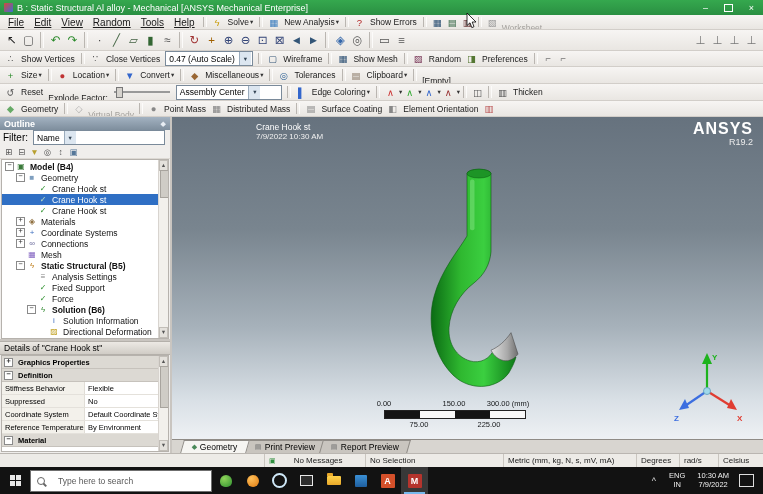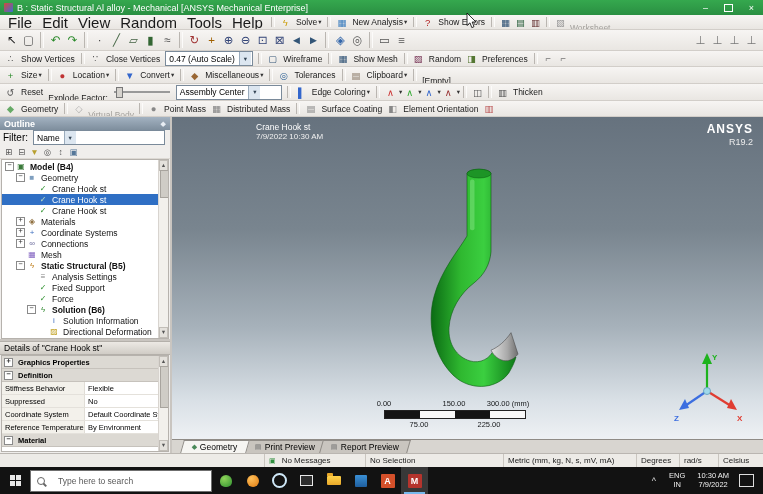--- a/index.html
+++ b/index.html
@@ -15,21 +15,21 @@
   .wc{width:23px;display:flex;align-items:center;justify-content:center;font-size:9px;color:#fff;}
   .wc-max-box{width:7px;height:6px;border:1px solid #fff;}
 
   
   .toolbar{display:flex;align-items:center;padding:0 3px;background:linear-gradient(#f7f5f3,#e9e6e2);
            border-bottom:1px solid #d2cec9;flex:none;white-space:nowrap;overflow:hidden;}
   .menubar{height:14px;}
   .row-main{height:20px;}
   .row-sm{height:15px;}
   .row-md{height:16px;}
-  .menu-item{padding:0 5px;font-size:15px;color:#1a1a1a;text-decoration:underline;}
+  .menu-item{padding:0 5px;font-size:10px;color:#1a1a1a;text-decoration:underline;}
   .tb-btn{display:inline-flex;align-items:center;padding:0 3px;font-size:8.5px;color:#1a1a1a;}
   .tb-btn .caret,.mini-caret{font-size:6.5px;color:#333;margin-left:1px;}
   .tb-icon{width:15px;text-align:center;font-size:9.5px;flex:none;}
   .row-main .tb-icon{width:17px;font-size:11.5px;}
   .tb-label{font-size:8.5px;color:#1a1a1a;padding:0 2px;margin-top:12px;}
   .disabled{color:#a3a09c !important;}
   .sep{width:2px;height:78%;border-left:1px solid #bab6b1;border-right:1px solid #fcfbfa;margin:0 3px;flex:none;}
   .gap{flex:1;}
   .combo{display:inline-flex;align-items:center;height:13px;background:#fff;border:1px solid #7a8a9a;font-size:8.5px;margin:0 2px;}
   .combo-text{padding:0 4px 0 3px;white-space:nowrap;overflow:hidden;}
@@ -80,21 +80,21 @@
   .drow{display:flex;height:12px;border-bottom:1px solid #e4e1db;align-items:stretch;}
   .dlabel{width:76px;background:#f3f1eb;border-right:1px solid #e0ddd6;padding:0 3px;display:flex;align-items:center;white-space:nowrap;overflow:hidden;flex:none;}
   .dvalue{flex:1;padding:0 3px;display:flex;align-items:center;white-space:nowrap;overflow:hidden;}
 
   
   .viewport{flex:1;position:relative;overflow:hidden;min-height:0;
             background:linear-gradient(180deg,#66727e 0%,#79858f 35%,#a6b1ba 65%,#d9e0e6 88%,#eef1f4 100%);}
   .vp-label{position:absolute;left:84px;top:5px;color:#fff;font-size:8.5px;line-height:10px;}
   .vp-time{font-size:8px;color:#f0f0f0;}
   .brand{position:absolute;right:10px;top:4px;text-align:right;color:#fff;}
-  .brand-name{font-size:12px;font-weight:bold;letter-spacing:1px;line-height:16px;}
+  .brand-name{font-size:16px;font-weight:bold;letter-spacing:1px;line-height:16px;}
   .brand-ver{font-size:9px;color:#ececec;}
   .hook-svg{position:absolute;left:0;top:0;width:100%;height:100%;}
   .ruler{position:absolute;left:212px;bottom:10px;width:150px;height:30px;font-size:7.5px;color:#16181a;}
   .rbar{position:absolute;left:0;top:11px;width:140px;height:7px;border:1px solid #222;display:flex;background:#fff;}
   .rseg{flex:1;}
   .rseg.dark{background:#141414;}
   .rseg.light{background:#f8f8f8;}
   .rl{position:absolute;transform:translateX(-50%);white-space:nowrap;}
   .rl.l0{left:0;top:0;}
   .rl.l150{left:70px;top:0;}
@@ -108,21 +108,21 @@
   .tab{height:12px;display:flex;align-items:center;gap:3px;padding:0 9px;border:1px solid #8f8b86;border-bottom:none;
        background:#c9c5bf;transform:skewX(-16deg);margin-right:-3px;}
   .tab>*{transform:skewX(16deg);}
   .tab.active{background:#f6f5f2;z-index:2;}
   .tab-icon{font-size:7px;}
 
   
   .statusbar{height:13px;background:#edebe7;border-top:1px solid #bab6b1;display:flex;align-items:stretch;font-size:8px;color:#222;flex:none;}
   .sb-seg{display:flex;align-items:center;padding:0 4px;border-right:1px solid #c9c5bf;white-space:nowrap;overflow:hidden;}
   .sb-empty{width:256px;border-right:1px solid #c9c5bf;}
-  .sb-msg{width:92px;gap:6px;}
+  .sb-msg{width:92px;gap:18px;}
   .sb-sel{flex:1;}
   .sb-units{width:124px;}
   .sb-deg{width:34px;}
   .sb-rad{width:30px;}
   .sb-cel{width:36px;border-right:none;}
   .sb-icon{font-size:7px;color:#2f8f3f;}
 
   
   .taskbar{position:absolute;left:0;bottom:0;width:763px;height:27px;background:#121212;display:flex;align-items:center;color:#eee;}
   .start{width:30px;height:100%;display:flex;align-items:center;justify-content:center;flex:none;}

